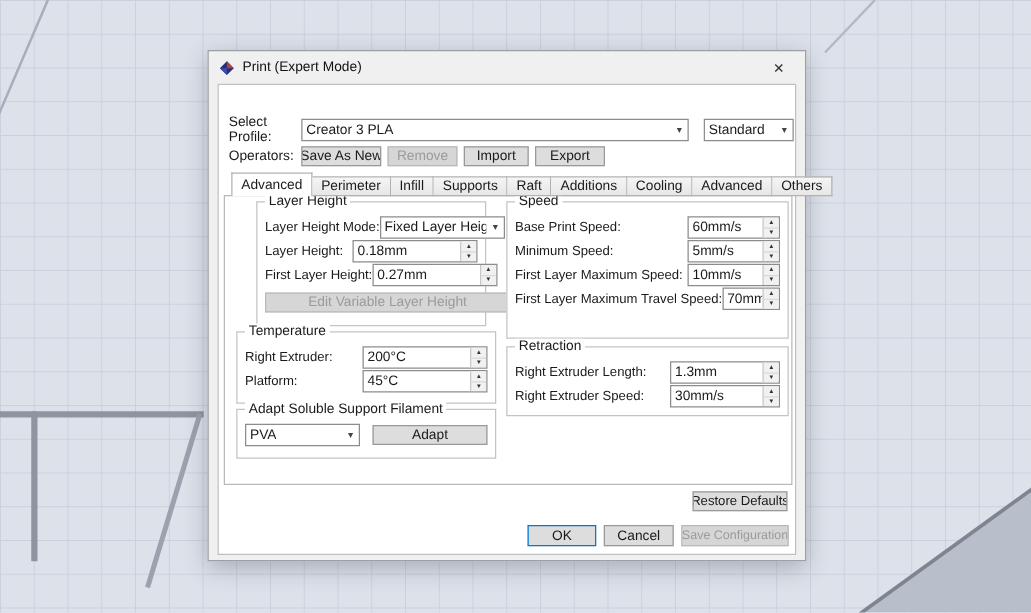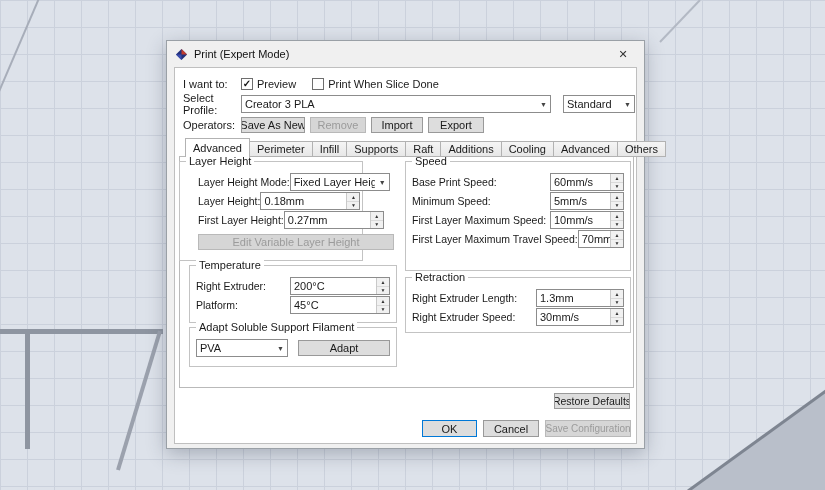--- a/index.html
+++ b/index.html
@@ -70,21 +70,21 @@
 
   
   .fset { position: absolute; border: 1px solid #c3c3c3; background: #fff; }
   .fset .legend { position: absolute; top: -7px; left: 6px; background: #fff; padding: 0 3px; font-size: 11px; white-space: nowrap; }
   .frow { display: flex; align-items: center; height: 18px; margin: 0 6px 1px 6px; }
   .frow .flabel { white-space: nowrap; font-size: 10.5px; }
   .frow .ctl { margin-left: auto; flex: 0 0 100px; width: 100px; }
   .frow .ctl-s { margin-left: auto; flex: 0 1 74px; min-width: 46px; }
   .frow .ctl-r { margin-left: auto; flex: 0 0 88px; width: 88px; }
 
-  #fs-layer  { left: 4px;  top: 93px;  width: 184px; height: 100px; padding-top: 11px; padding-left: 12px; }
+  #fs-layer  { left: 30px;  top: 93px;  width: 184px; height: 100px; padding-top: 11px; }
   #fs-temp   { left: 14px;  top: 197px; width: 208px; height: 58px;  padding-top: 11px; }
   #fs-adapt  { left: 14px;  top: 259px; width: 208px; height: 40px;  padding-top: 11px; }
   #fs-speed  { left: 230px; top: 93px;  width: 226px; height: 110px; padding-top: 11px; }
   #fs-retr   { left: 230px; top: 209px; width: 226px; height: 56px;  padding-top: 11px; }
 
   #edit-variable-btn { margin: 4px 6px 4px 6px; width: 196px; height: 16px; }
   #fs-adapt .frow .combo { flex: 0 0 92px; width: 92px; gap: 44px; }
   #fs-adapt .frow .btn { margin-left: auto; flex: 0 0 92px; width: 92px; }
 
   
@@ -118,33 +118,20 @@
         <polygon points="7,1 13,7 7,7" fill="#c23b2e"></polygon>
         <polygon points="1,7 7,7 7,13" fill="#3a4db0"></polygon>
       </svg>
     </span>
     <span class="title">Print (Expert Mode)</span>
     <span class="close-btn">✕</span>
   </div>
 
   <div class="panel">
 
-    <div class="hrow" id="row-want">
-      <span class="hlabel">I want to:</span>
-      <span class="check">
-        <span class="check-box">
-            <span class="check-glyph">✓</span>
-          </span>
-        <span>Preview</span>
-      </span>
-      <span class="check">
-        <span class="check-box"></span>
-        <span>Print When Slice Done</span>
-      </span>
-    </div>
 
     <div class="hrow" id="row-profile">
       <span class="hlabel">Select Profile:</span>
       <span class="combo" style="width:310px;">
         <span class="combo-value">Creator 3 PLA</span>
         <span class="combo-arrow">▼</span>
       </span>
       <span class="combo" style="width:72px; margin-left:12px;">
         <span class="combo-value">Standard</span>
         <span class="combo-arrow">▼</span>

